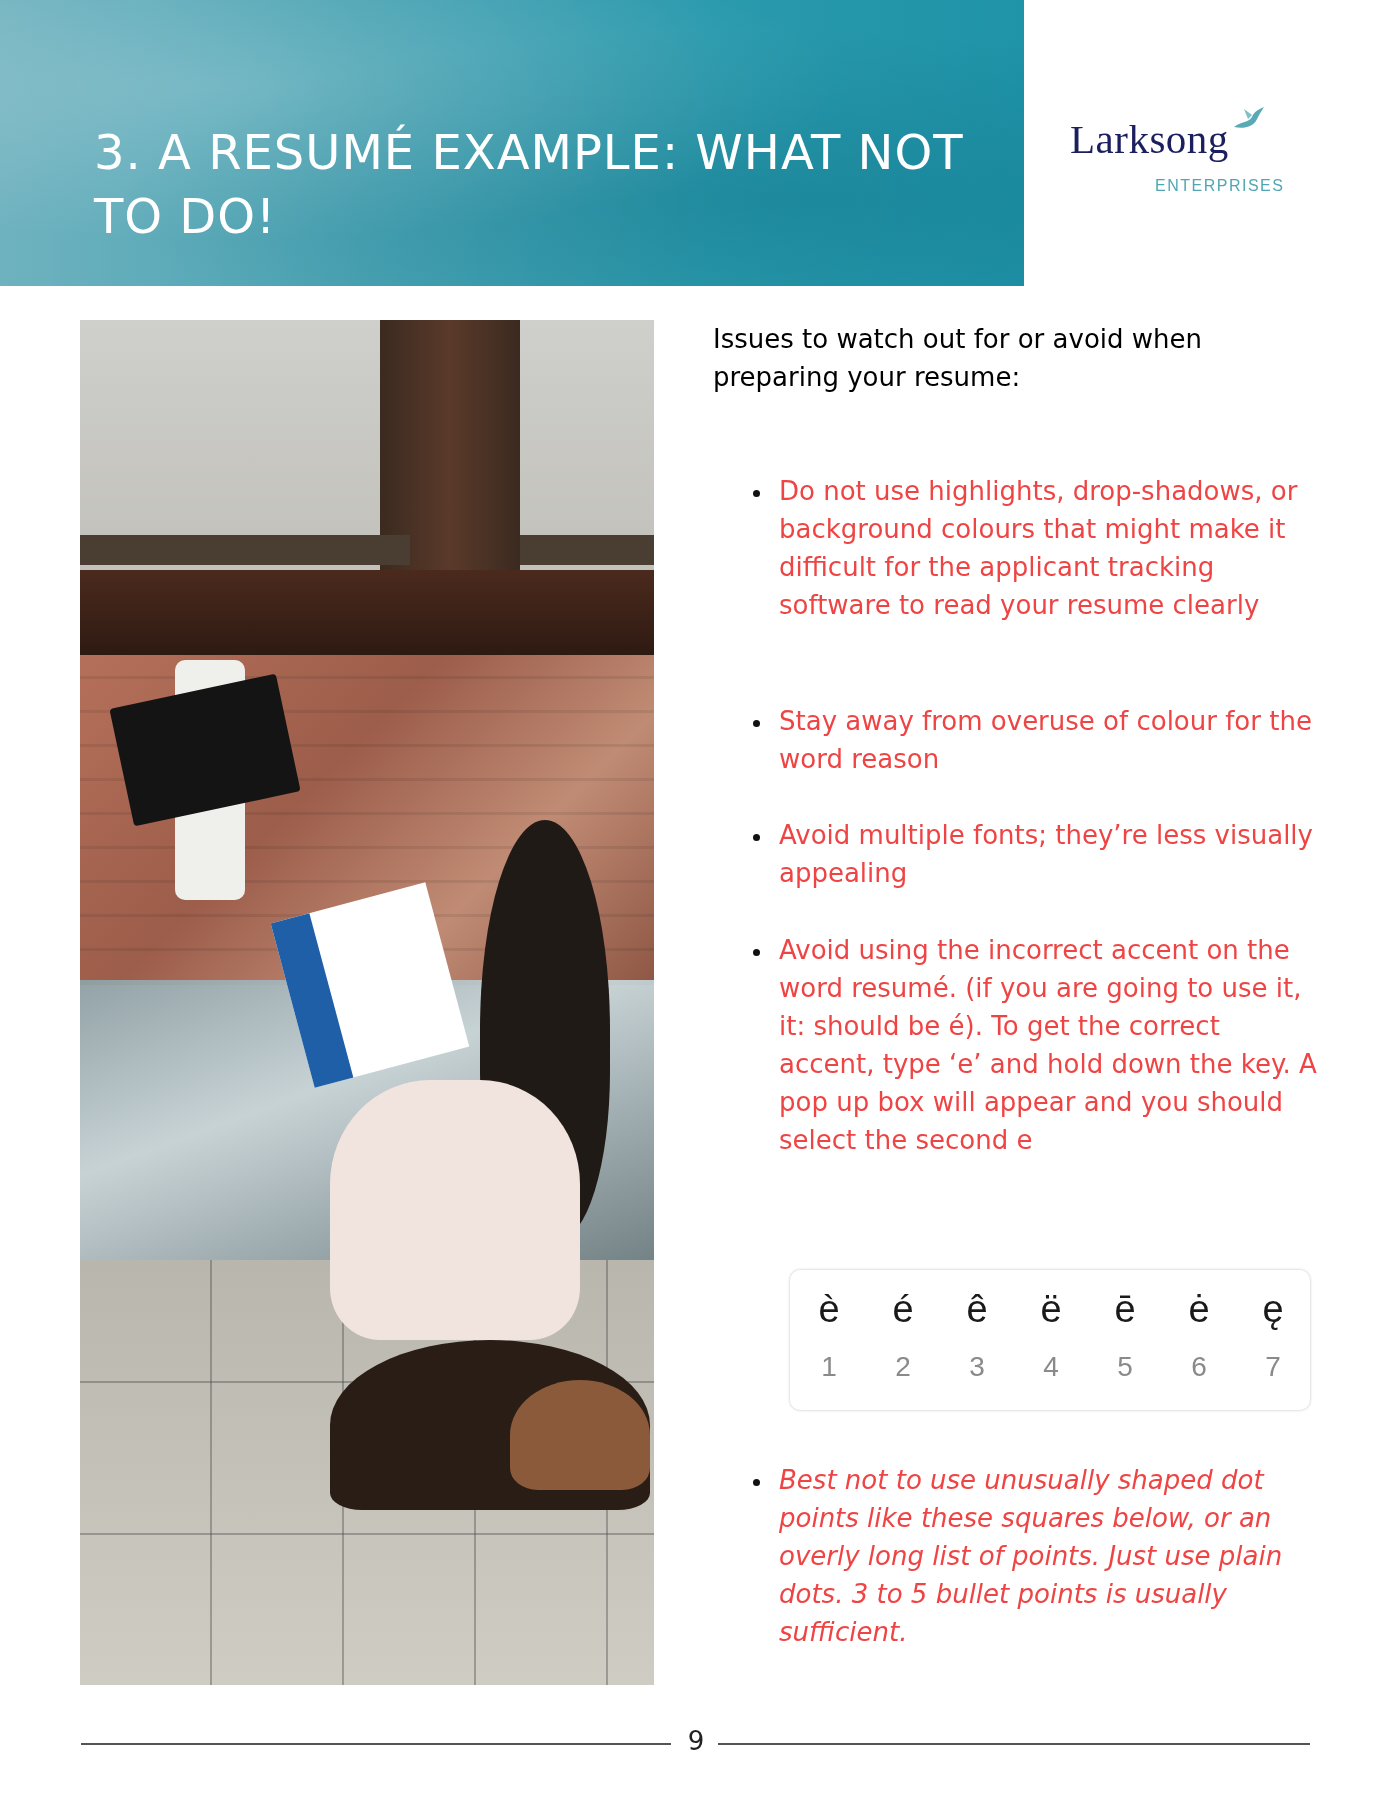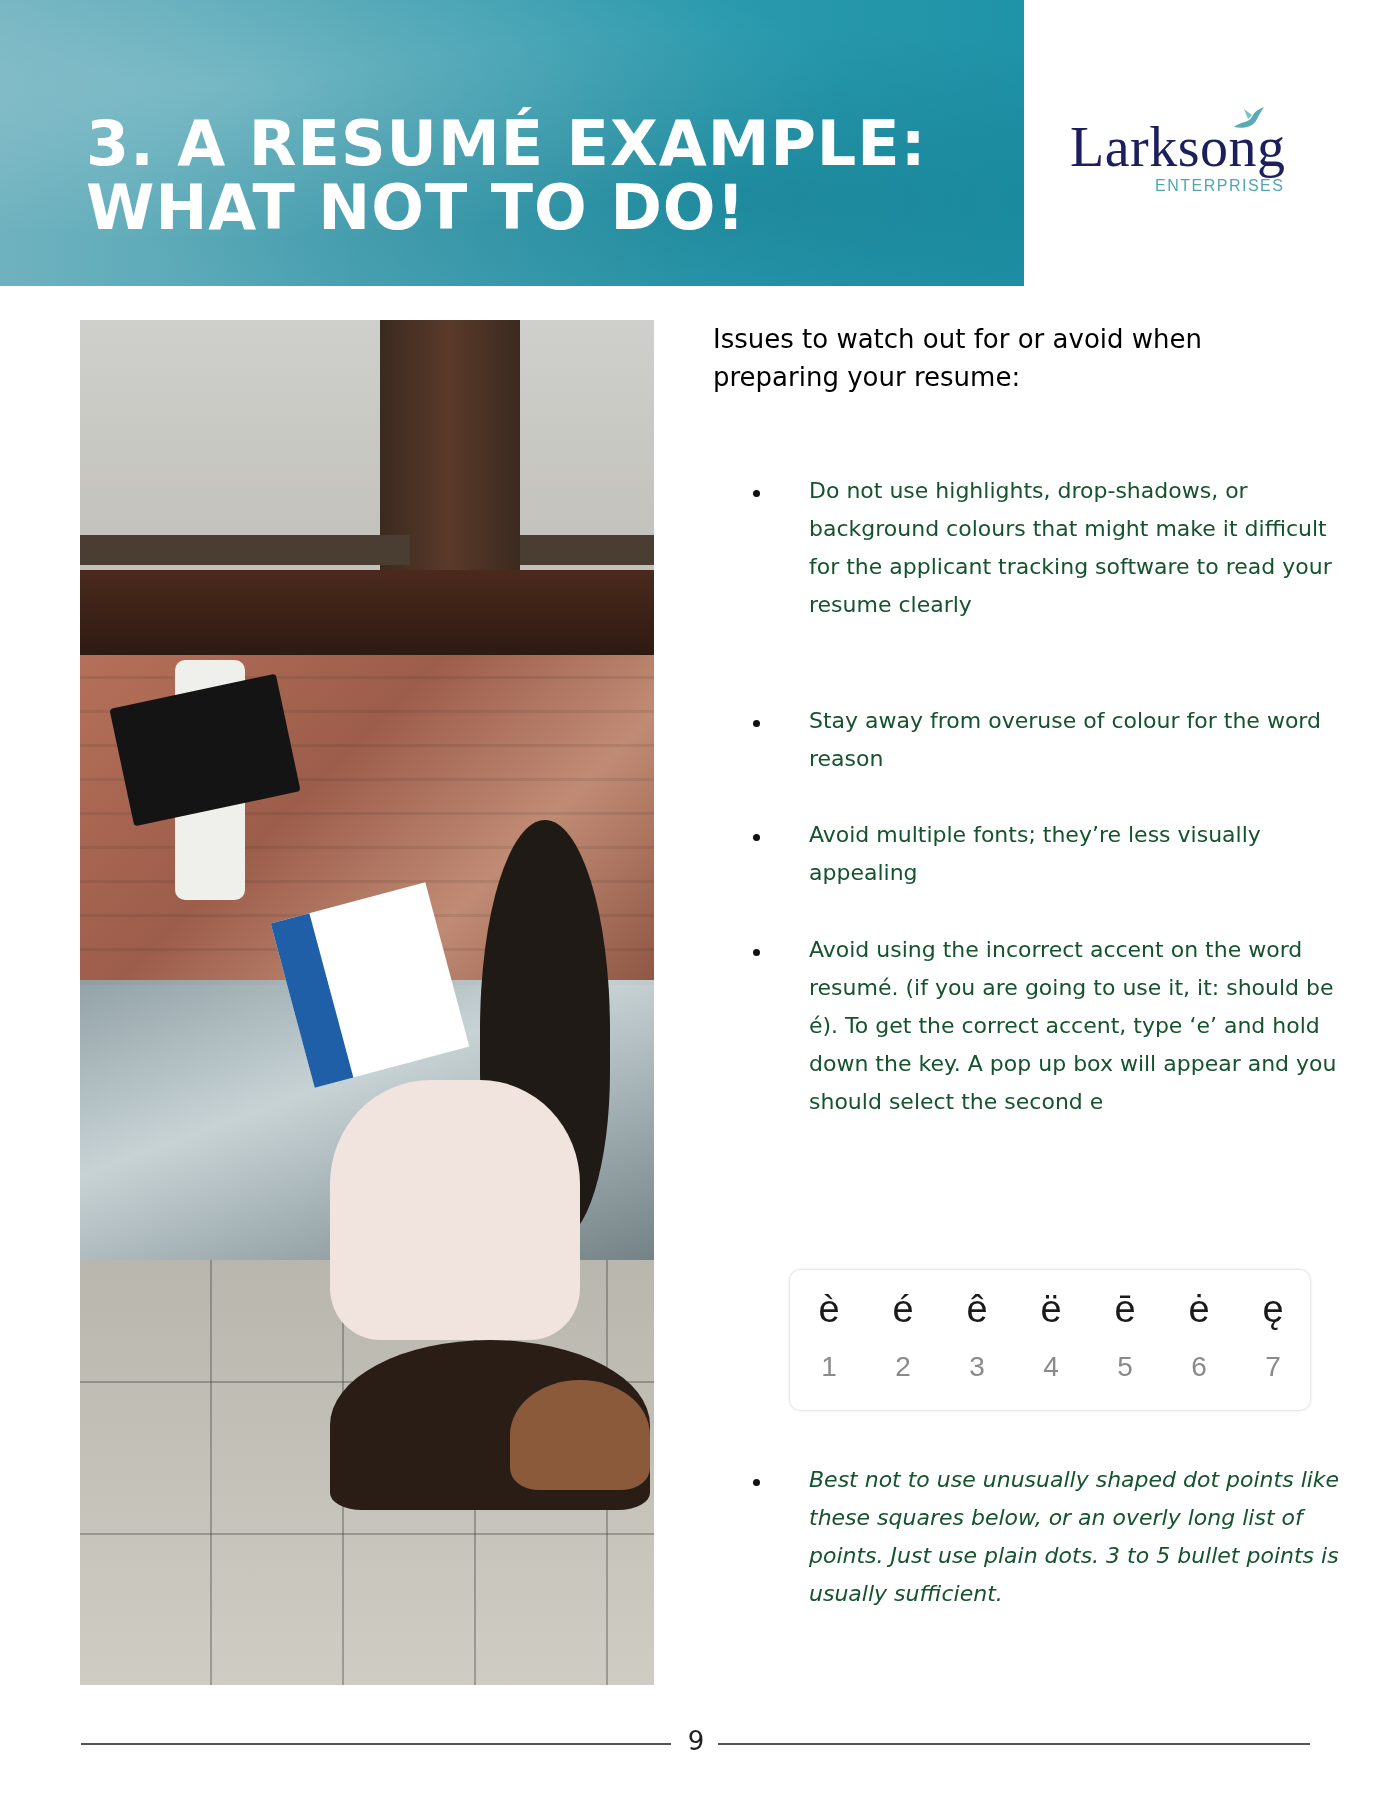--- a/index.html
+++ b/index.html
@@ -9,28 +9,28 @@
   }
   .banner {
     position: absolute; left: 0; top: 0; width: 1024px; height: 286px;
     background:
       radial-gradient(ellipse at 20% 30%, rgba(255,255,255,0.18), transparent 55%),
       radial-gradient(ellipse at 75% 70%, rgba(0,90,110,0.25), transparent 60%),
       linear-gradient(90deg, #6fb2bf 0%, #4aa3b3 35%, #2a9aad 70%, #1f93a8 100%);
   }
   .banner-title {
     position: absolute; left: 82px; top: 108px; width: 900px;
-    font-family: "DejaVu Sans", sans-serif; font-weight: bold;
-    font-size: 62px; line-height: 64px; color: #ffffff; letter-spacing: 1px;
-    margin: 4px;
+    font-family: "DejaVu Sans", sans-serif; font-weight: normal;
+    font-size: 48px; line-height: 64px; color: #ffffff; letter-spacing: 1px;
+    margin: 12px;
   }
   .logo { position: absolute; left: 1070px; top: 105px; width: 270px; height: 100px; }
   .logo-word {
     position: absolute; left: 0; top: 10px;
-    font-family: "Liberation Serif", serif; font-size: 56px; color: #1b1f5e; letter-spacing: 0.5px;
+    font-family: "Liberation Serif", serif; font-size: 41px; color: #1b1f5e; letter-spacing: 0.5px;
   }
   .logo-sub {
     position: absolute; left: 85px; top: 72px;
     font-family: "Liberation Sans", sans-serif; font-size: 16px; color: #4fa7b4; letter-spacing: 1.5px;
   }
   .logo-bird { position: absolute; left: 160px; top: 0px; width: 40px; height: 30px; }
 
   .photo {
     position: absolute; left: 80px; top: 320px; width: 574px; height: 1365px; overflow: hidden;
     background: #c9c6bf;
@@ -56,21 +56,21 @@
   .photo .p-person-hair { position: absolute; left: 400px; top: 500px; width: 130px; height: 420px; background: #201a16; border-radius: 50% 50% 40% 40%; }
   .photo .p-resume { position: absolute; left: 210px; top: 580px; width: 120px; height: 170px; background: #ffffff; transform: rotate(-15deg); border-left: 40px solid #1f5fa8; }
   .photo .p-chair { position: absolute; left: 250px; top: 1020px; width: 320px; height: 170px; background: #2a1d16; border-radius: 50% 50% 10% 10%; }
   .photo .p-chairback { position: absolute; left: 430px; top: 1060px; width: 140px; height: 110px; background: #8a5a3a; border-radius: 50% 50% 20% 20%; }
 
   .content { position: absolute; left: 713px; top: 320px; width: 620px; }
   .intro { font-size: 28px; line-height: 38px; margin: 0; color: #000000; font-family: "DejaVu Sans", sans-serif; font-size: 26px; }
   .bullets { list-style: none; margin: 0; padding: 0; position: absolute; left: 0; top: 0; width: 620px; }
   .bullet { position: absolute; left: 0; width: 620px; }
   .bullet-dot { position: absolute; left: 40px; top: 14px; width: 7px; height: 7px; background: #111; border-radius: 50%; }
-  .bullet-text { position: absolute; left: 96px; width: 540px; font-family: "DejaVu Sans", sans-serif; font-size: 22px; line-height: 38px; color: #14532d; }
+  .bullet-text { position: absolute; left: 66px; width: 540px; font-family: "DejaVu Sans", sans-serif; font-size: 26px; line-height: 38px; color: #ef4444; }
 
   .accent-box {
     position: absolute; left: 790px; top: 1270px; width: 520px; height: 140px;
     background: #ffffff; border-radius: 10px; box-shadow: 0 0 3px rgba(0,0,0,0.25);
   }
   .accent-cell { position: absolute; top: 0; width: 74px; text-align: center; }
   .accent-char { display: block; font-family: "Liberation Sans", sans-serif; font-size: 38px; line-height: 46px; padding-top: 16px; color: #1a1a1a; }
   .accent-num { display: block; font-family: "Liberation Sans", sans-serif; font-size: 28px; line-height: 34px; margin-top: 18px; color: #8a8a8a; }
 
   .footer-line-l { position: absolute; left: 81px; top: 1743px; width: 590px; height: 2px; background: #555; }

